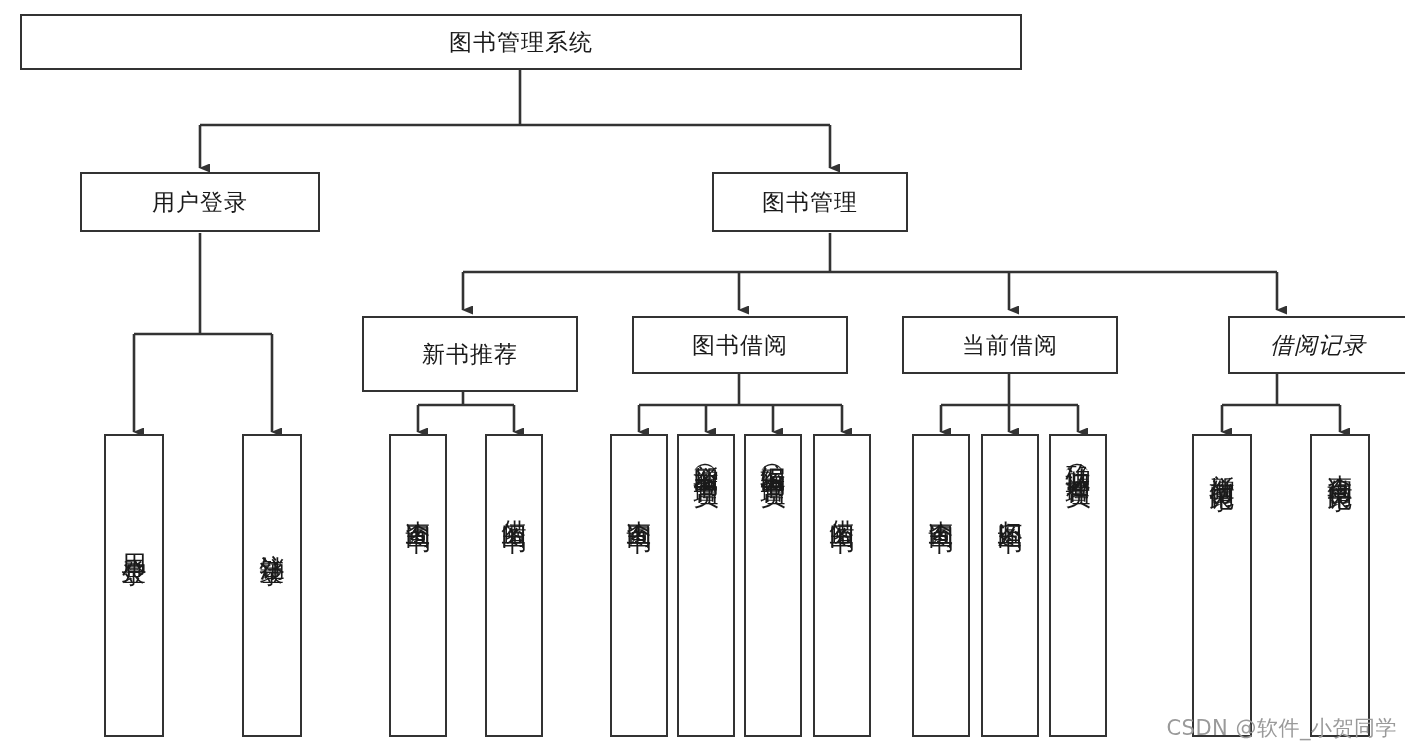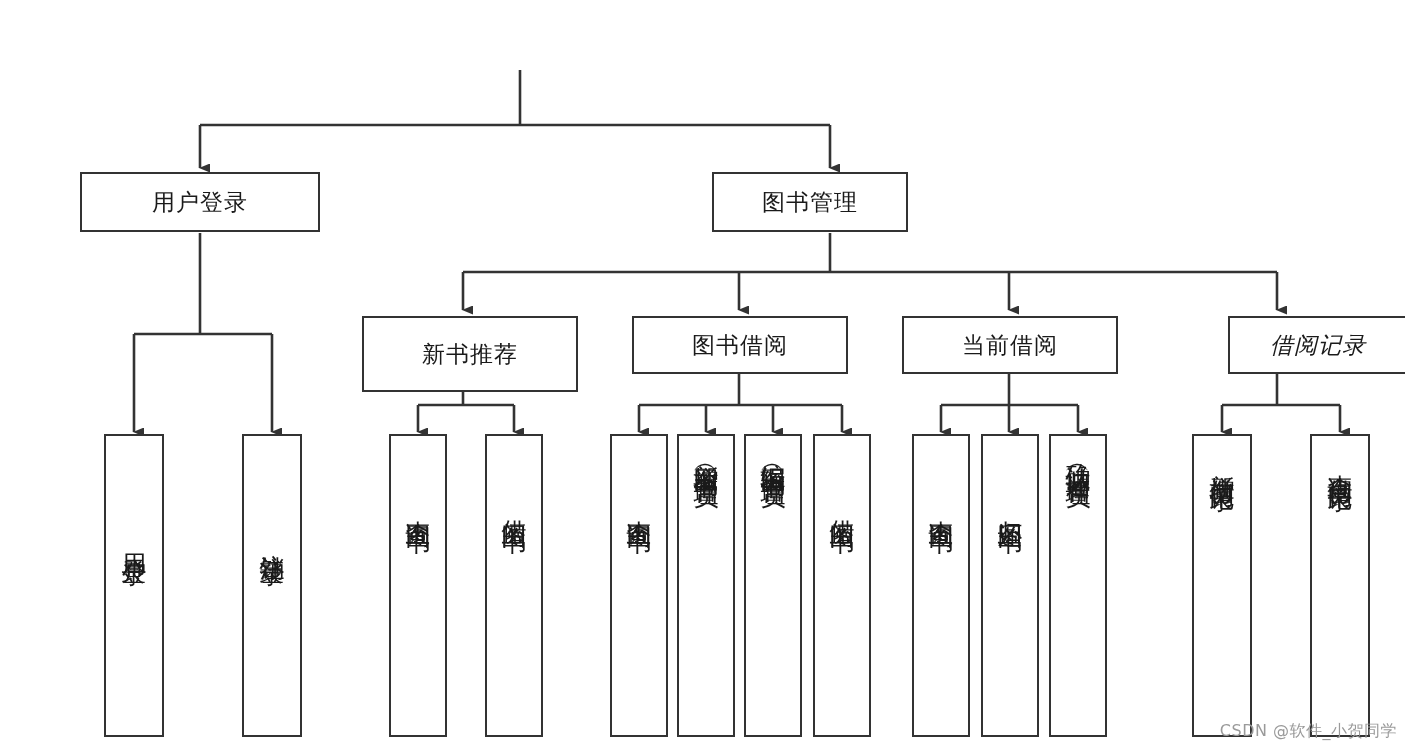--- a/index.html
+++ b/index.html
@@ -67,21 +67,21 @@
   .node.vertical.tall .node-label {
     margin-top: 6px;
   }
   .node.vertical.tall2 .node-label {
     margin-top: 16px;
   }
   #watermark {
     position: absolute;
     right: 8px;
     bottom: 5px;
-    font-size: 16px;
+    font-size: 21px;
     color: #9a9a9a;
     white-space: nowrap;
     letter-spacing: 0.5px;
   }
 </style>
 </head>
 <body>
 
 <div id="diagram-root">
 
@@ -130,20 +130,23 @@
       <path d="M1009,405 L1009,432" marker-end="url(#arrowhead)"></path>
       <path d="M1078,405 L1078,432" marker-end="url(#arrowhead)"></path>
 
       <path d="M1277,374 L1277,405"></path>
       <path d="M1222,405 L1340,405"></path>
       <path d="M1222,405 L1222,432" marker-end="url(#arrowhead)"></path>
       <path d="M1340,405 L1340,432" marker-end="url(#arrowhead)"></path>
     </g>
   </svg>
 
+  <div class="node horizontal" style="left:20px; top:14px; width:1002px; height:56px;">
+    <span class="node-label">图书管理系统</span>
+  </div>
 
   <div class="node horizontal" style="left:80px; top:172px; width:240px; height:60px;">
     <span class="node-label">用户登录</span>
   </div>
 
   <div class="node horizontal" style="left:712px; top:172px; width:196px; height:60px;">
     <span class="node-label">图书管理</span>
   </div>
 
   <div class="node horizontal" style="left:362px; top:316px; width:216px; height:76px;">

